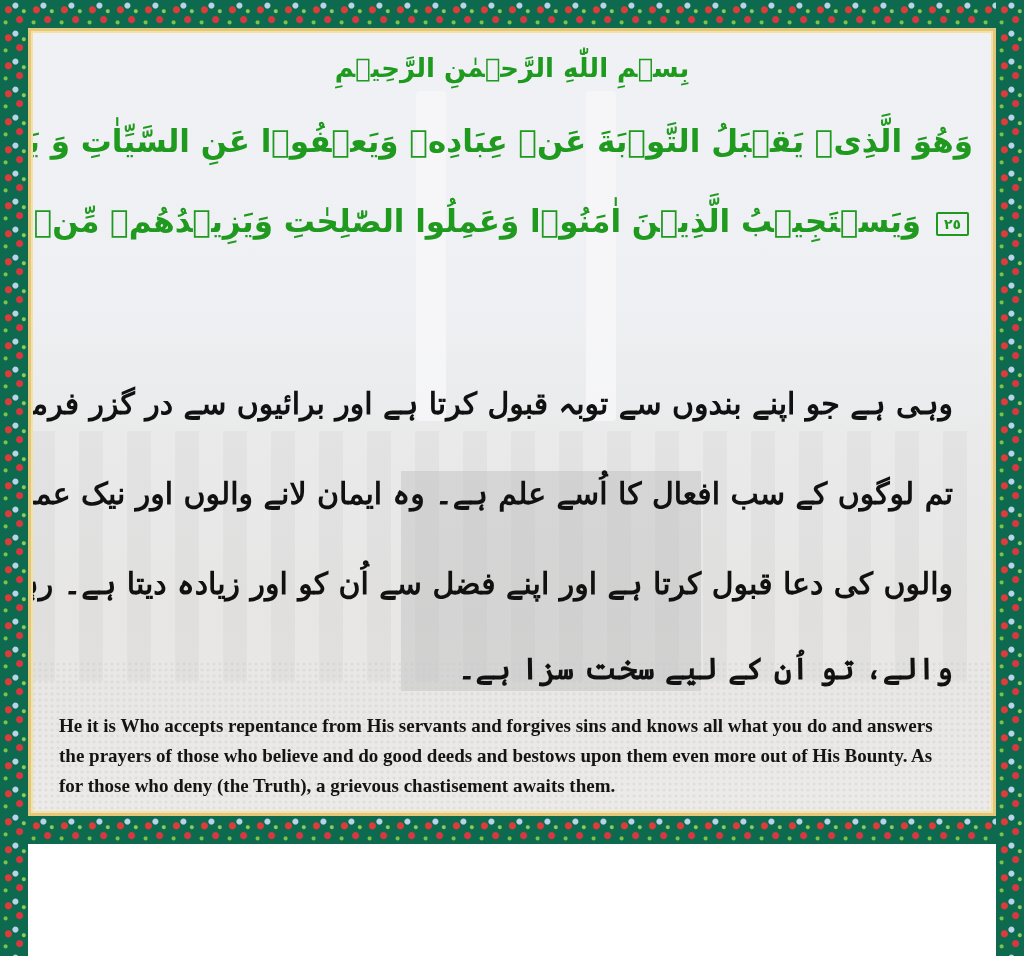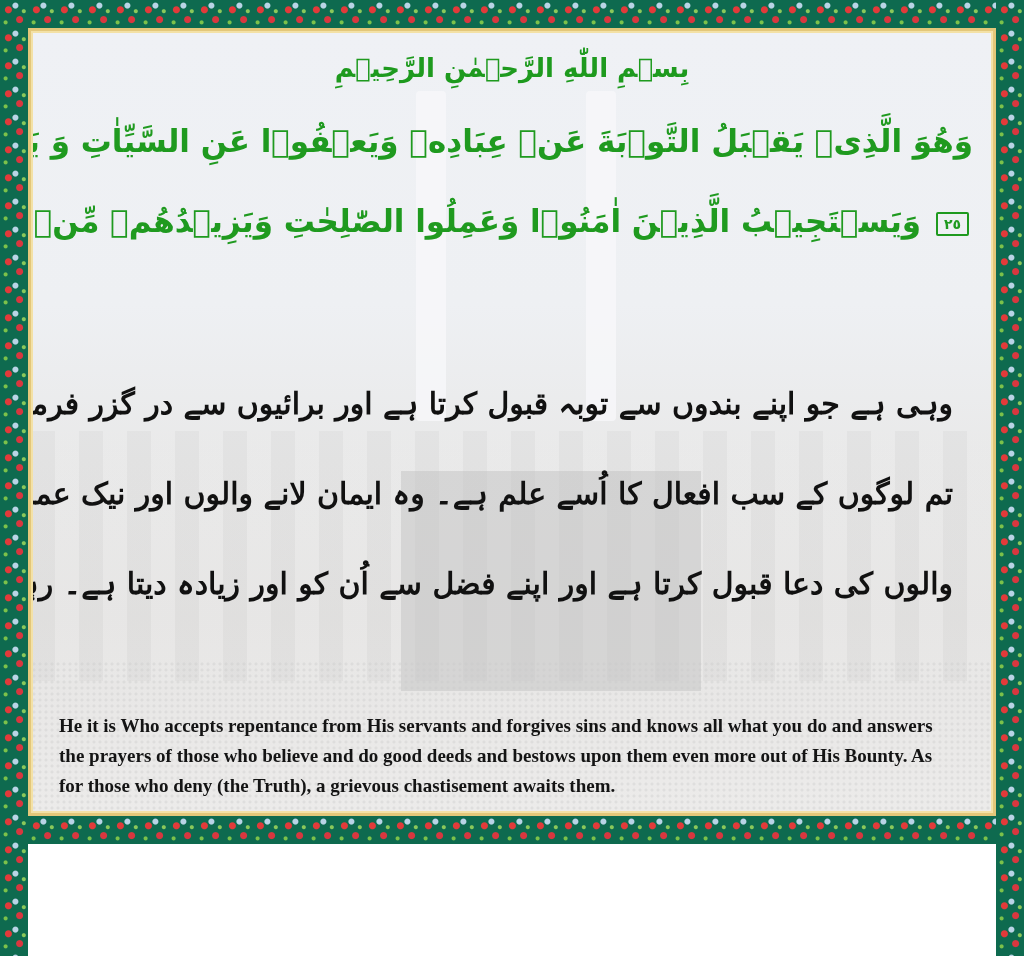--- a/index.html
+++ b/index.html
@@ -130,20 +130,21 @@
 
       <div class="arabic-line" style="top:172px;">
         <span class="ayah-marker">٢٥</span>
         <span>وَيَسۡتَجِيۡبُ الَّذِيۡنَ اٰمَنُوۡا وَعَمِلُوا الصّٰلِحٰتِ وَيَزِيۡدُهُمۡ مِّنۡ فَضۡلِهٖ ؕ وَ</span>
       </div>
 
 
       <div class="urdu-line" style="top:355px;">وہی ہے جو اپنے بندوں سے توبہ قبول کرتا ہے اور برائیوں سے در گزر فرماتا ہے، حالانکہ</div>
       <div class="urdu-line" style="top:445px;">تم لوگوں کے سب افعال کا اُسے علم ہے۔ وہ ایمان لانے والوں اور نیک عمل کرنے</div>
       <div class="urdu-line" style="top:535px;">والوں کی دعا قبول کرتا ہے اور اپنے فضل سے اُن کو اور زیادہ دیتا ہے۔ رہے انکار کرنے</div>
+      <div class="urdu-line" style="top:620px;">والے، تو اُن کے لیے سخت سزا ہے۔</div>
 
       <div class="english"> He it is Who accepts repentance from His servants and forgives sins and knows all what you do and answers the prayers of those who believe and do good deeds and bestows upon them even more out of His Bounty. As for those who deny (the Truth), a grievous chastisement awaits them.</div>
 
       <div class="watermark">Quranurdu-com</div>
     </div>
   </div>
 
   <div class="gold-line"></div>
 </div>
 

